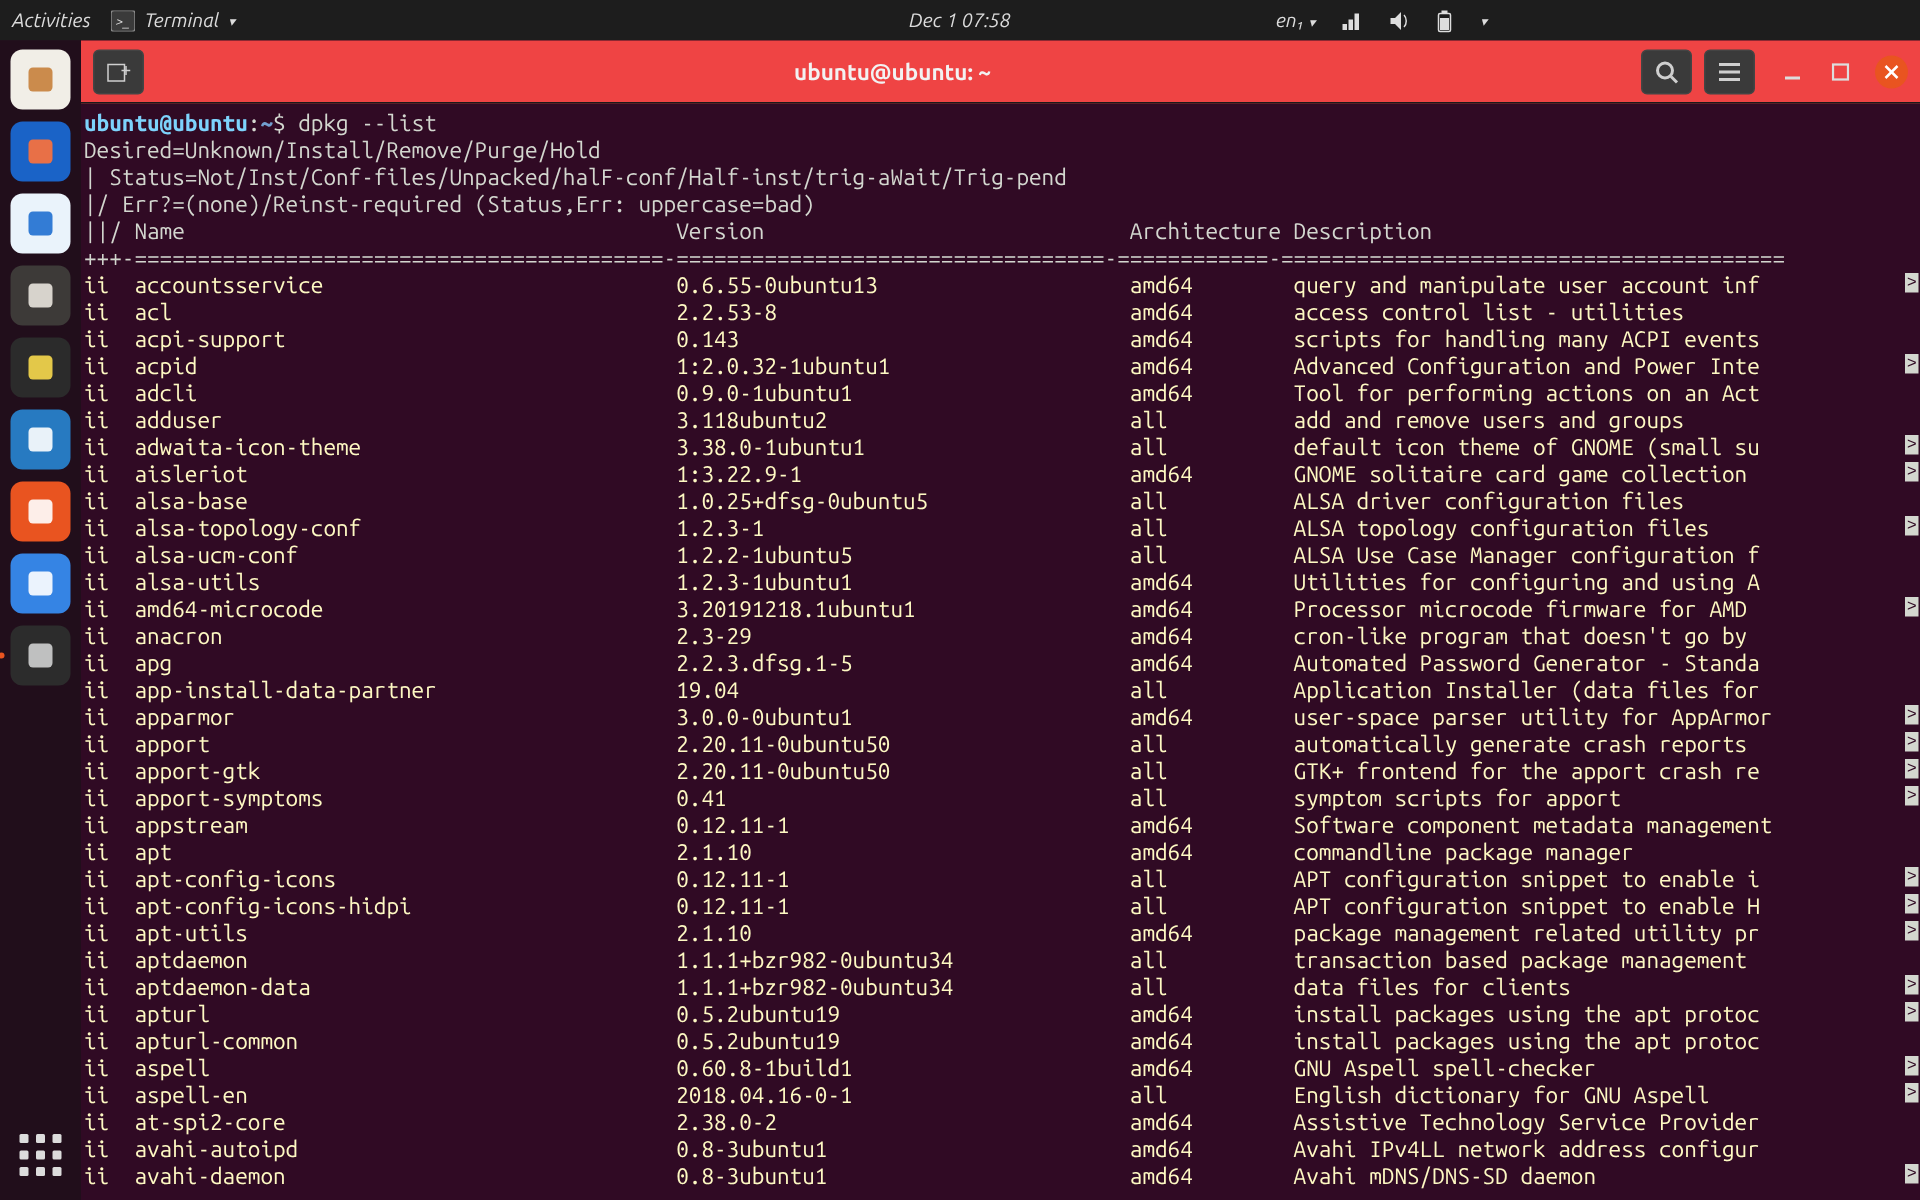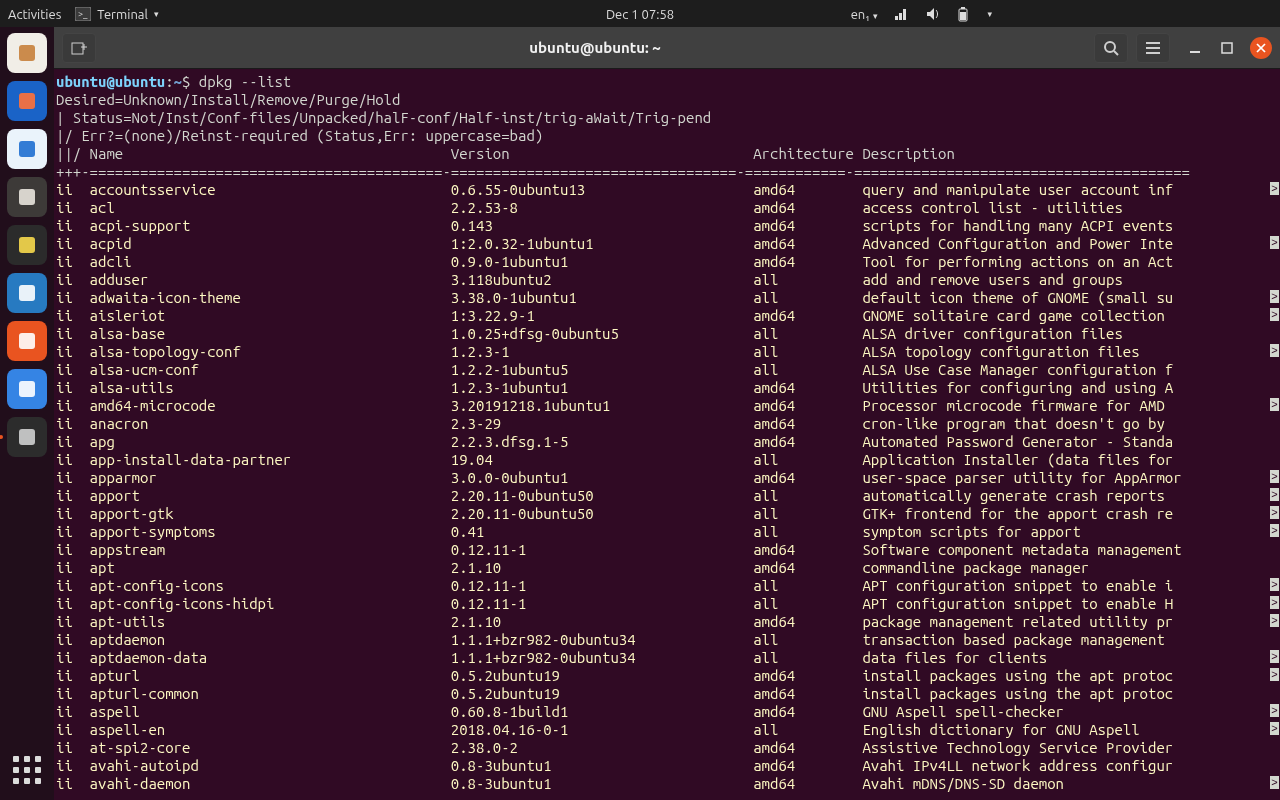--- a/index.html
+++ b/index.html
@@ -15,21 +15,21 @@
     height: 27px;
     background: #1d1d1d;
     color: #dcdcdc;
     font-family: Ubuntu, "Segoe UI", sans-serif;
     font-size: 13px;
     display: flex;
     align-items: center;
     padding: 0 8px;
     user-select: none;
   }
-  .topbar .left, .topbar .center, .topbar .right { display: flex; align-items: center; gap: 14px; }
+  .topbar .left, .topbar .center, .topbar .right { display: flex; align-items: center; gap: 14px; font-style: italic; }
   .topbar .left  { flex: 1; justify-content: flex-start; }
   .topbar .center{ flex: 1; justify-content: center; }
   .topbar .right { flex: 1; gap: 16px; }
   .topbar .appmenu { display: flex; align-items: center; gap: 6px; }
   .tri { font-size: 9px; }
   .topbar svg { display: block; }
 
   
   .dock {
     position: absolute;
@@ -64,21 +64,21 @@
   
   .termwin {
     position: absolute;
     left: 54px; top: 27px; right: 0; bottom: 0;
     background: #300a24;
     display: flex; flex-direction: column;
     color: #e6e1e5;
   }
   .term-titlebar {
     height: 42px;
-    background: #404040;
+    background: #ef4444;
     border-bottom: 1px solid #1a1a1a;
     display: flex; align-items: center;
     padding: 0 8px;
     gap: 8px;
     font-family: Ubuntu, sans-serif;
     color: #e0e0e0;
   }
   .tbtn {
     width: 34px; height: 30px;
     border-radius: 4px;

